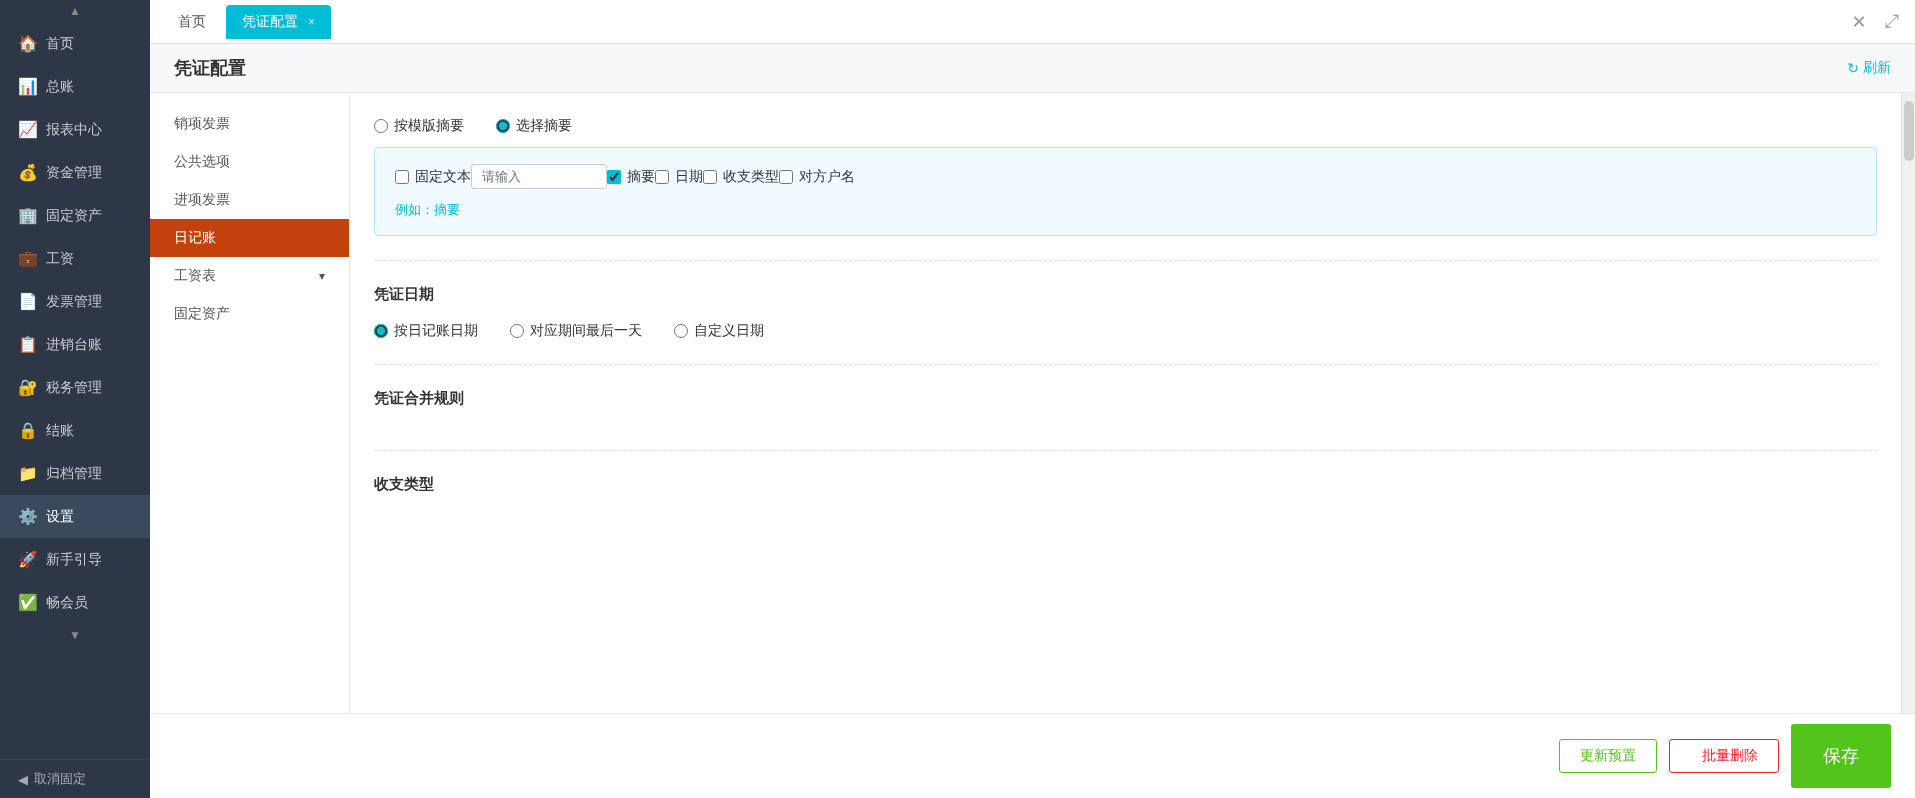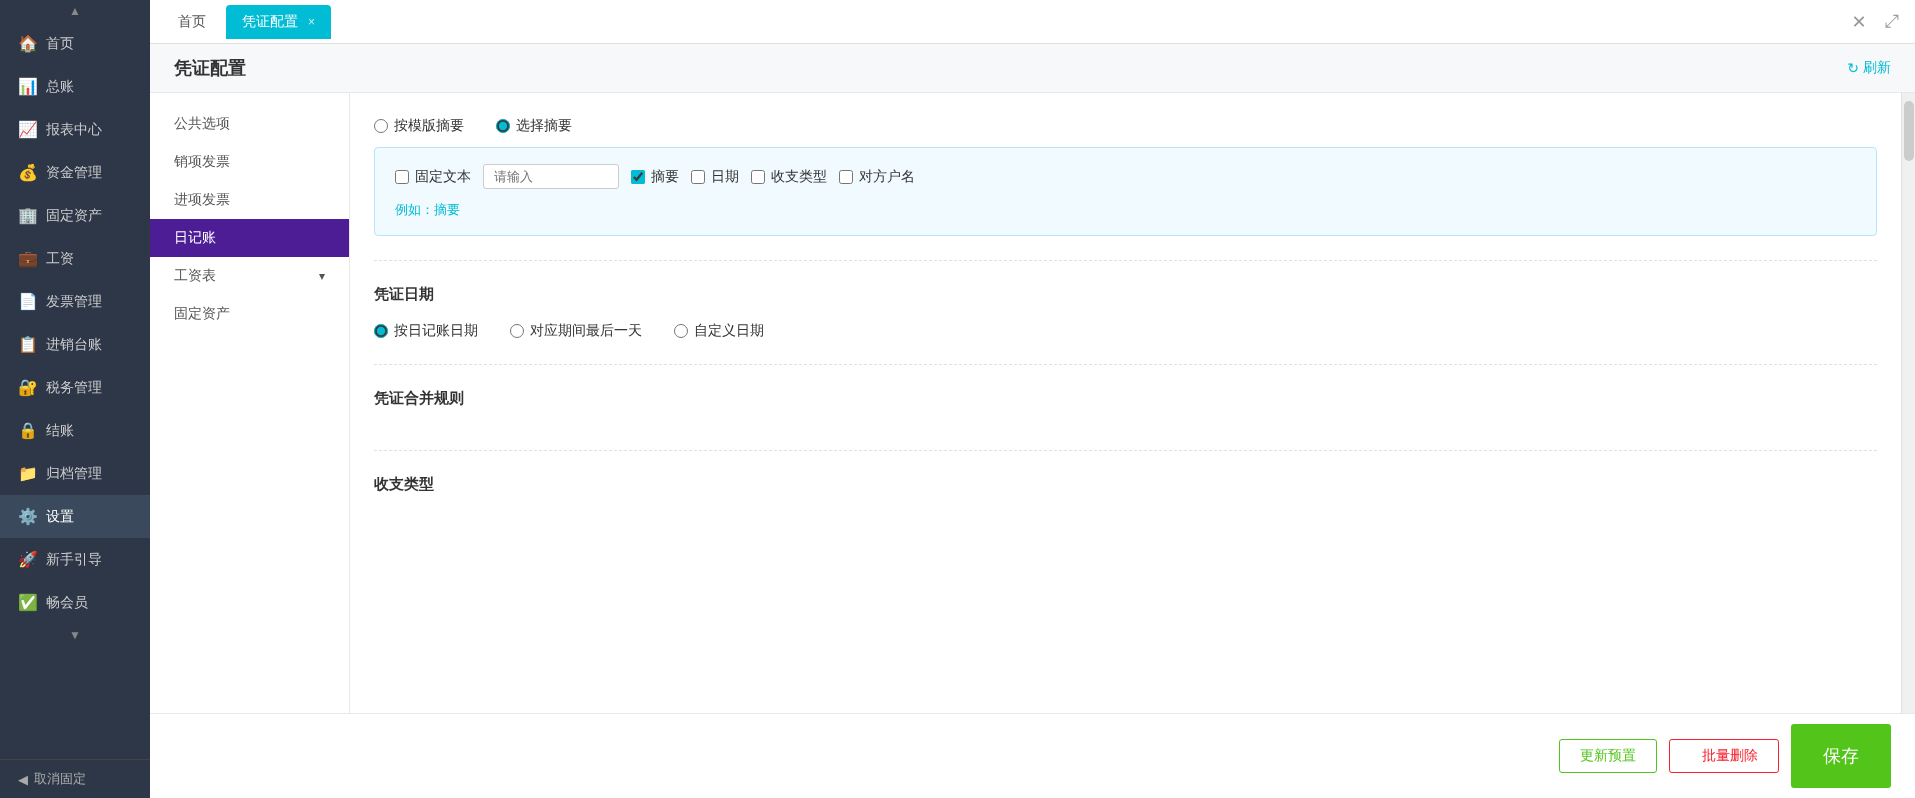--- a/index.html
+++ b/index.html
@@ -147,21 +147,21 @@
     .left-nav-item {
       padding: 10px 24px;
       font-size: 14px;
       color: #555;
       cursor: pointer;
       display: flex;
       align-items: center;
       justify-content: space-between;
     }
     .left-nav-item.active {
-      background: #4c1d95;
+      background: #c2410c;
       color: #fff;
     }
     .chevron { font-size: 12px; }
 
     
     .right-content {
       flex: 1;
       overflow-y: auto;
       padding: 24px;
       background: #fff;
@@ -209,21 +209,21 @@
     .abstract-config-box {
       background: #f0faff;
       border: 1px solid #b3e5fc;
       border-radius: 4px;
       padding: 16px 20px;
       margin-top: 12px;
     }
     .abstract-row {
       display: flex;
       align-items: center;
-      gap: 12px;
+      gap: 0;
       flex-wrap: wrap;
       margin-bottom: 12px;
     }
     .abstract-input {
       border: 1px solid #ccc;
       border-radius: 3px;
       padding: 4px 10px;
       font-size: 13px;
       color: #999;
       width: 136px;
@@ -384,24 +384,24 @@
       <div class="refresh-btn">
         <span>↻</span>
         <span>刷新</span>
       </div>
     </div>
 
     <div class="body-layout">
 
       <div class="left-nav">
         <div class="left-nav-item">
+          <span>销项发票</span>
+        </div>
+        <div class="left-nav-item">
           <span>公共选项</span>
-        </div>
-        <div class="left-nav-item">
-          <span>销项发票</span>
         </div>
         <div class="left-nav-item">
           <span>进项发票</span>
         </div>
         <div class="left-nav-item active">
           <span>日记账</span>
         </div>
         <div class="left-nav-item">
           <span>工资表</span>
           <span class="chevron">▾</span>

